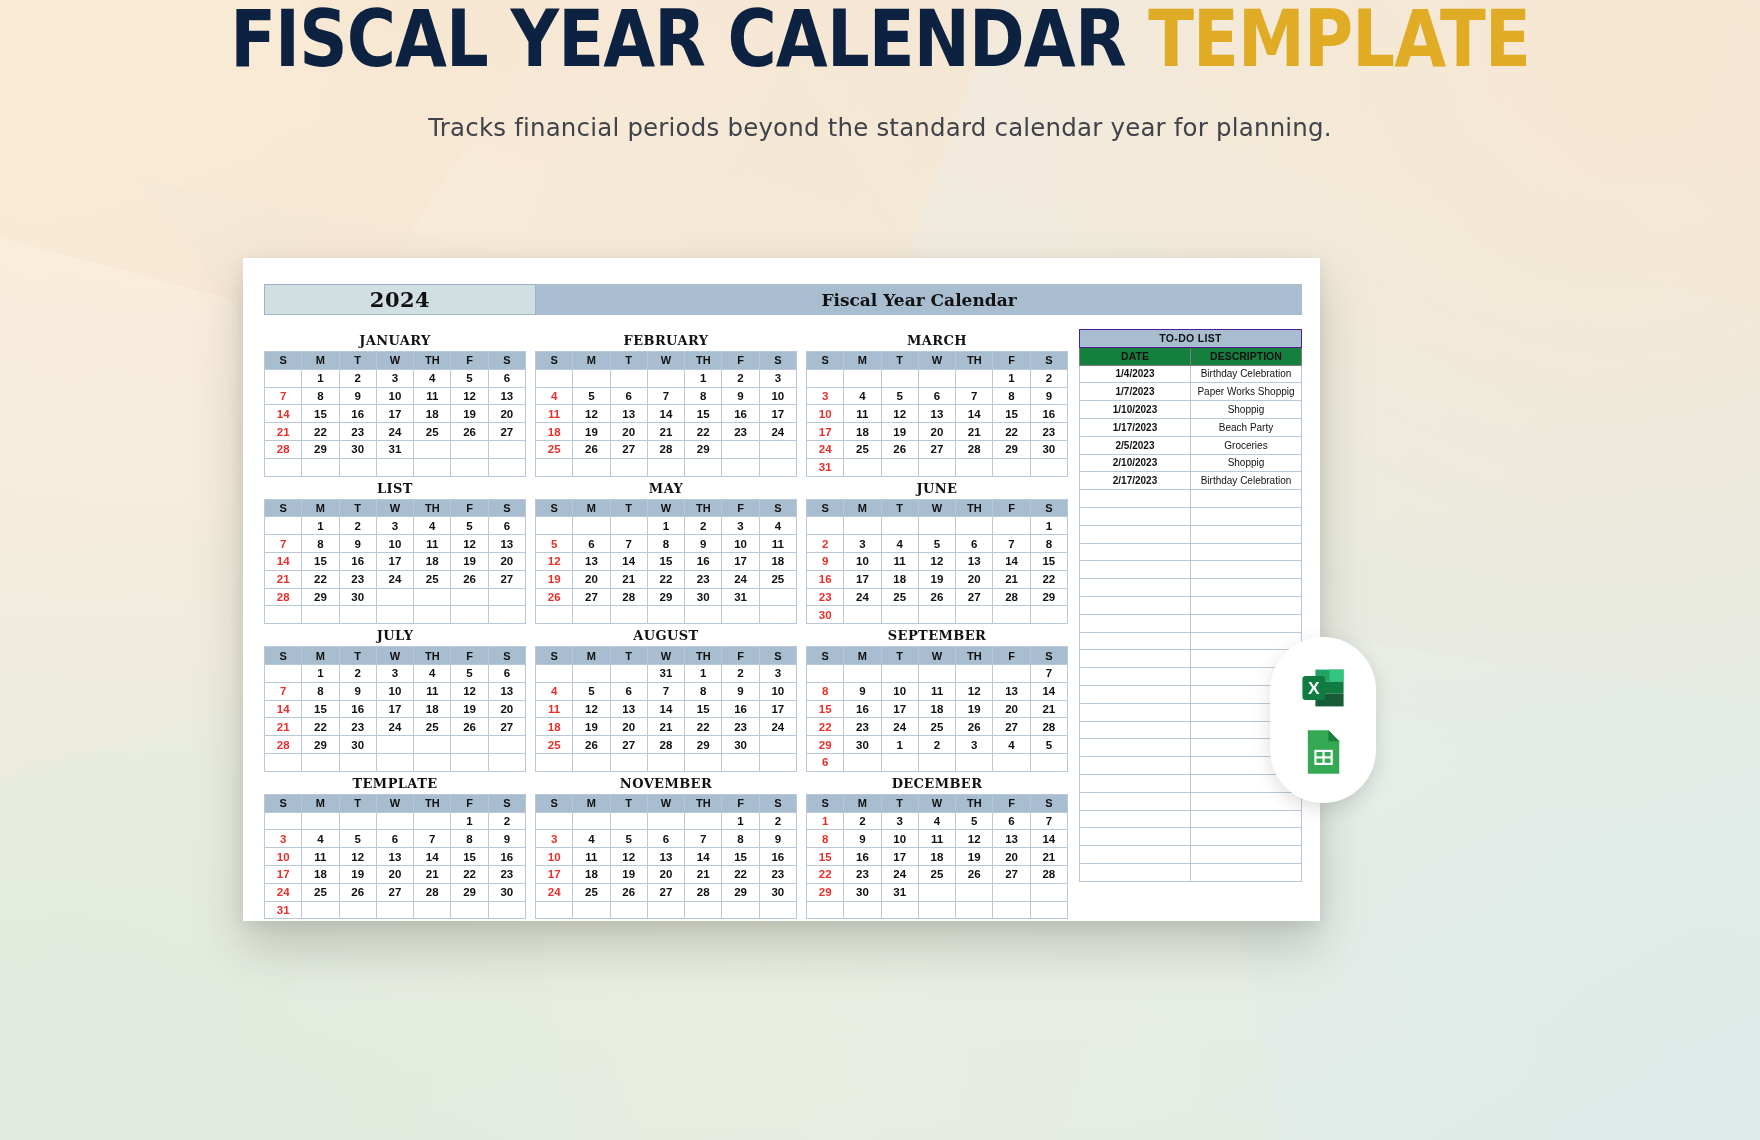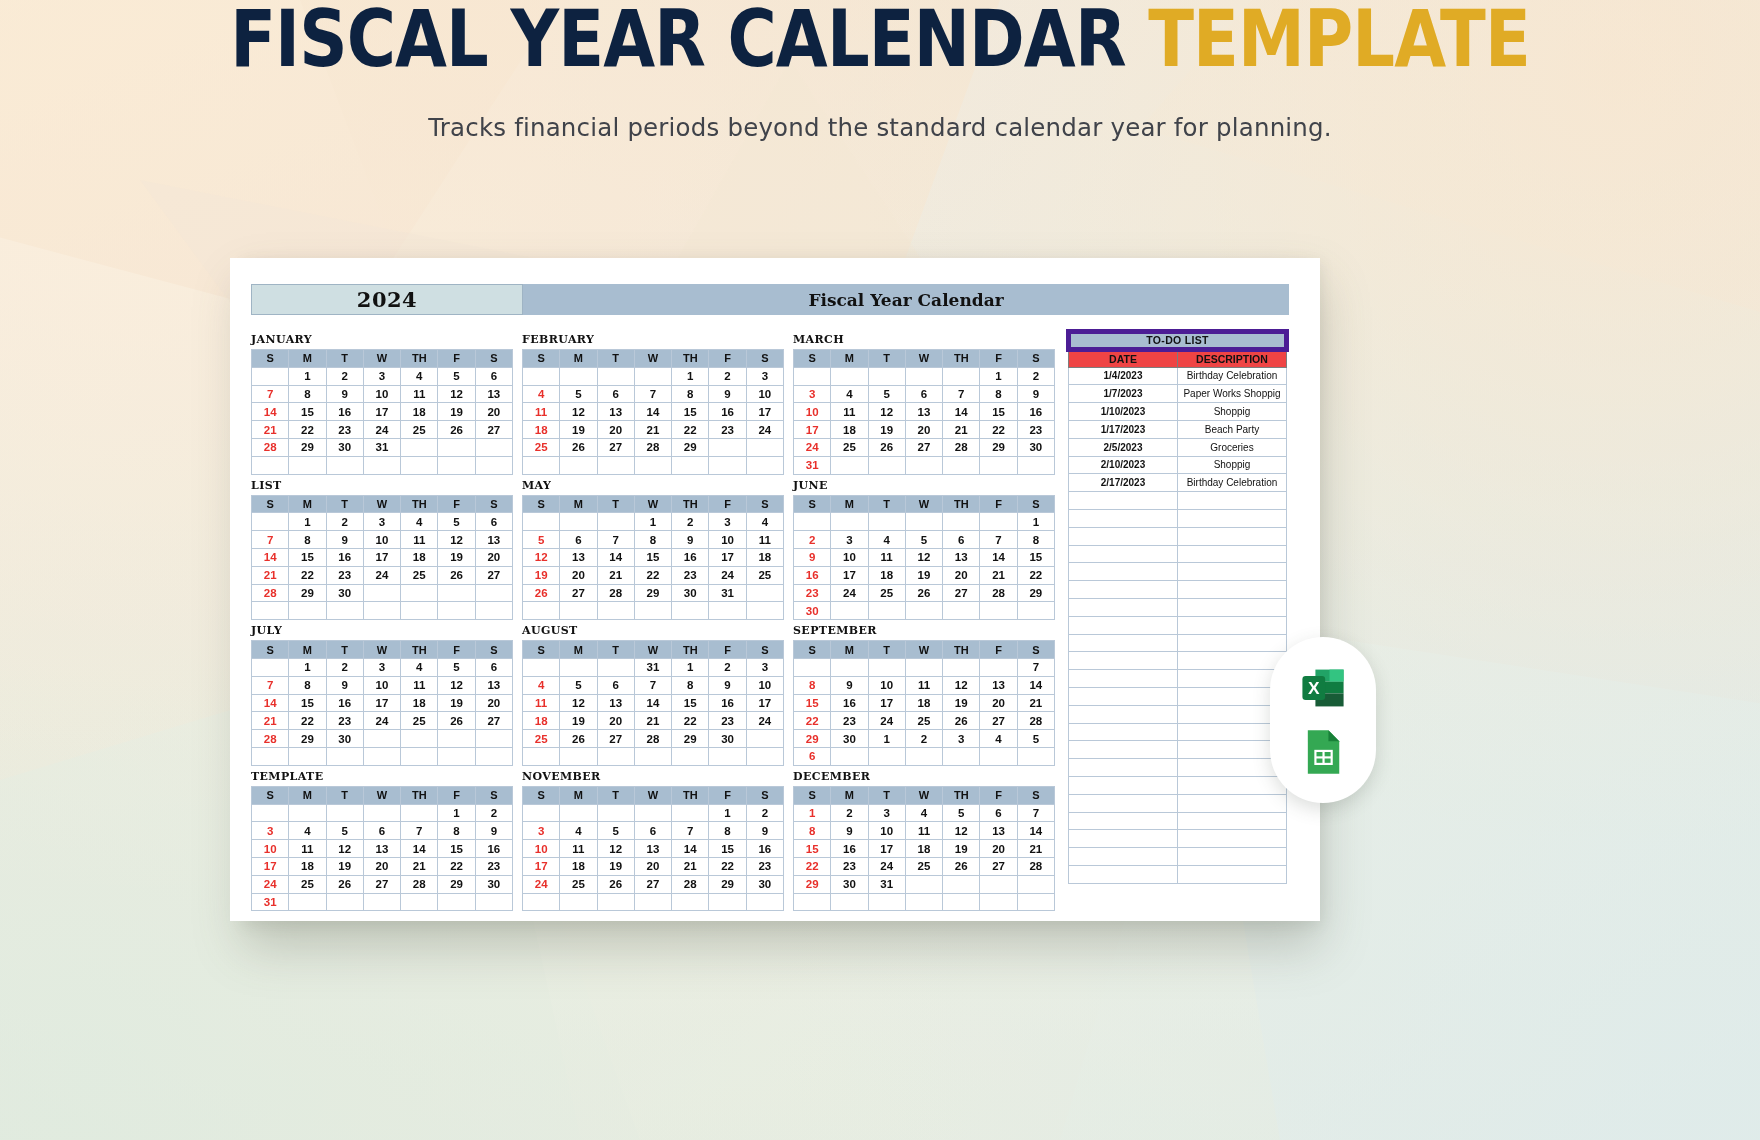--- a/index.html
+++ b/index.html
@@ -70,21 +70,21 @@
   
   #sheet-shadow {
     position: absolute;
     left: 243px; top: 258px;
     width: 1077px; height: 663px;
     background: #ffffff;
     box-shadow: 0 26px 46px rgba(90,95,80,.28), 0 4px 14px rgba(90,95,80,.12);
   }
   #sheet {
     position: absolute;
-    left: 230px; top: 258px;
+    left: 243px; top: 258px;
     width: 1077px; height: 663px;
     background: #fff;
     padding: 26px 18px 0 21px;
   }
 
   
   #titlebar { display: flex; height: 31px; margin-bottom: 14px; }
   #year-box {
     width: 272px;
     background: #cfdfe2;
@@ -105,23 +105,24 @@
   
   #body-row { display: flex; gap: 0; }
   #months-area { width: 808px; }
   .q-row { display: flex; }
   .month {
     width: 262px;
     margin-right: 9px;
   }
   .month:nth-child(3) { margin-right: 0; }
   .m-name {
+    text-align: center;
     font-family: "DejaVu Serif", serif;
     font-weight: 700;
-    font-size: 11px;
+    font-size: 13px;
     letter-spacing: .4px;
     color: #111;
     padding: 4px 0 3px;
   }
   table.mtable { border-collapse: collapse; width: 100%; table-layout: fixed; }
   table.mtable th, table.mtable td {
     border: 1px solid #b9c8d8;
     height: 17.8px;
     text-align: center;
     font-size: 11.5px;
@@ -142,27 +143,27 @@
   table.todo th, table.todo td {
     border: 1px solid #b9c8d8;
     text-align: center;
     font-size: 10px;
     color: #111;
     height: 17.8px;
     font-family: "Liberation Sans", sans-serif;
   }
   table.todo th.todo-head {
     background: #a8bdd0;
-    border: 5px solid #4c1d95;
+    border: 1px solid #4c1d95;
     font-weight: 700;
     font-size: 10.5px;
     letter-spacing: .3px;
   }
   table.todo th.col-head {
-    background: #ef4444;
+    background: #15803d;
     border: 1px solid #7d7d7d;
     font-weight: 700;
     font-size: 10.5px;
   }
   table.todo td.date-cell { width: 84px; font-weight: 600; }
   table.todo td.desc-cell { font-weight: 400; }
   table.todo tr.blank td { height: 17.8px; }
 
   
   #badge {

